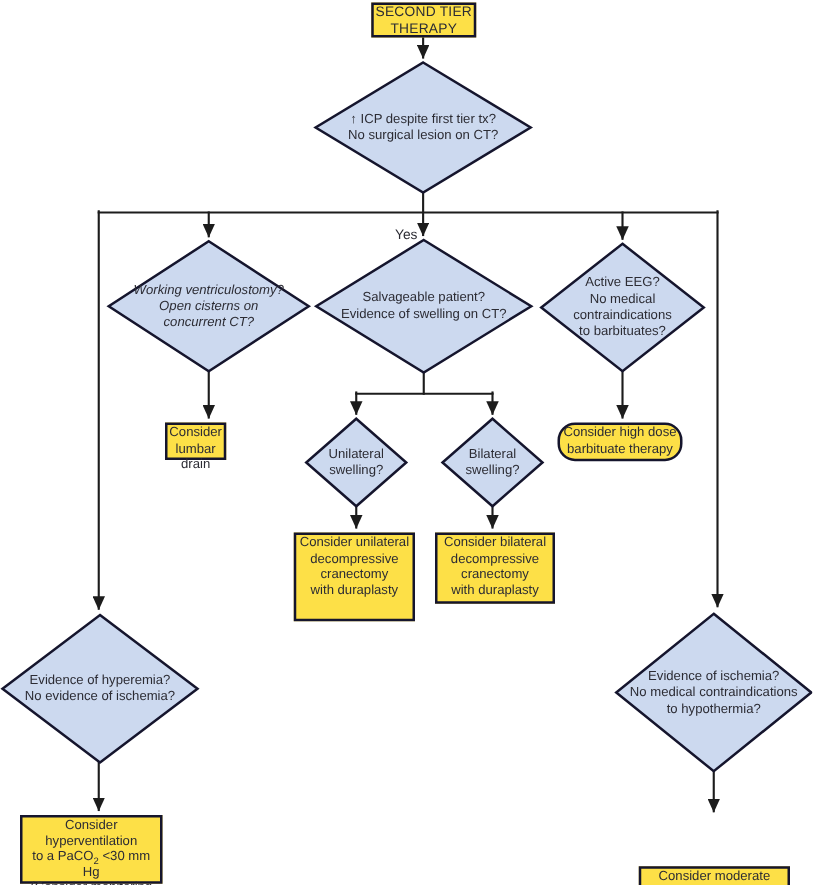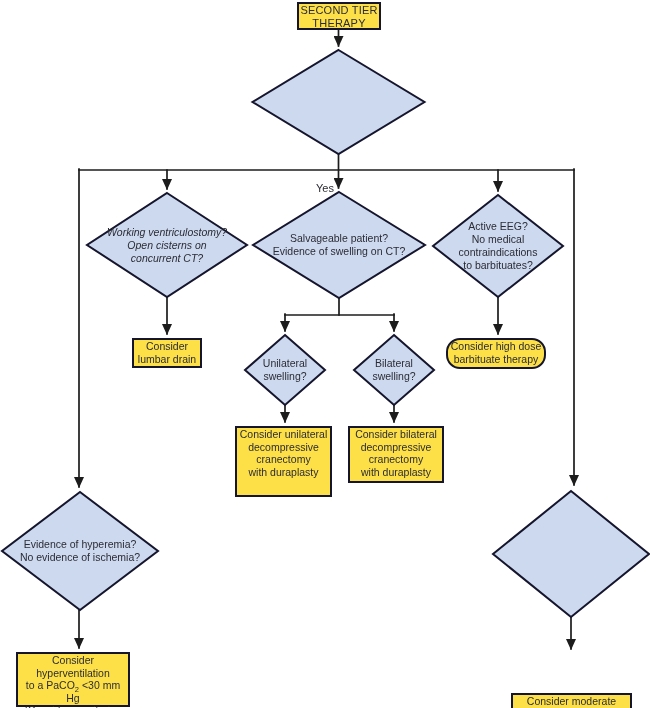--- a/index.html
+++ b/index.html
@@ -62,21 +62,21 @@
     <polygon class="diamond" points="80,492 158,551 80,610 2,551"></polygon>
     <polygon class="diamond" points="571,491 649,554 571,617 493,554"></polygon>
   </svg>
 
   <div class="edge-label" style="left:290px;top:153px;width:44px;">Yes</div>
 
   <div class="node-box start-box" style="left:297px;top:2px;width:84px;height:28px;">
     <span>SECOND TIER<br>THERAPY</span>
   </div>
 
-  <div class="node-box" style="left:132px;top:338px;width:70px;height:30px;">
+  <div class="node-box" style="left:132px;top:338px;width:49px;height:30px;">
     <span>Consider<br>lumbar drain</span>
   </div>
 
   <div class="node-box" style="left:446px;top:338px;width:100px;height:31px;border-radius:14px;">
     <span>Consider high dose<br>barbituate therapy</span>
   </div>
 
   <div class="node-box" style="left:235px;top:426px;width:97px;height:71px;">
     <span>Consider unilateral<br>decompressive<br>cranectomy<br>with duraplasty</span>
   </div>
@@ -86,27 +86,29 @@
   </div>
 
   <div class="node-box" style="left:16px;top:652px;width:114px;height:55px;">
     <span>Consider hyperventilation<br>to a PaCO<sub>2</sub> &lt;30 mm Hg<br>(Consider monitoring<br>CBF, SjO<sub>2</sub>, A<sub>j</sub>DO<sub>2</sub>)</span>
   </div>
 
   <div class="node-box" style="left:511px;top:653px;width:121px;height:32px;margin-top:40px;">
     <span>Consider moderate<br>hypothermia (32–34° C)</span>
   </div>
 
+  <div class="dlabel" style="left:252px;top:50px;width:173px;height:104px;">↑ ICP despite first tier tx?<br>No surgical lesion on CT?</div>
 
   <div class="dlabel" style="left:87px;top:193px;width:160px;height:104px;font-style:italic;">Working ventriculostomy?<br>Open cisterns on<br>concurrent CT?</div>
 
   <div class="dlabel" style="left:433px;top:195px;width:130px;height:102px;">Active EEG?<br>No medical<br>contraindications<br>to barbituates?</div>
 
   <div class="dlabel" style="left:253px;top:192px;width:172px;height:106px;">Salvageable patient?<br>Evidence of swelling on CT?</div>
 
   <div class="dlabel" style="left:245px;top:335px;width:80px;height:70px;">Unilateral<br>swelling?</div>
 
   <div class="dlabel" style="left:354px;top:335px;width:80px;height:70px;">Bilateral<br>swelling?</div>
 
   <div class="dlabel" style="left:2px;top:492px;width:156px;height:118px;">Evidence of hyperemia?<br>No evidence of ischemia?</div>
 
+  <div class="dlabel" style="left:493px;top:491px;width:156px;height:126px;">Evidence of ischemia?<br>No medical contraindications<br>to hypothermia?</div>
 
 </div>
 
 </body></html>

